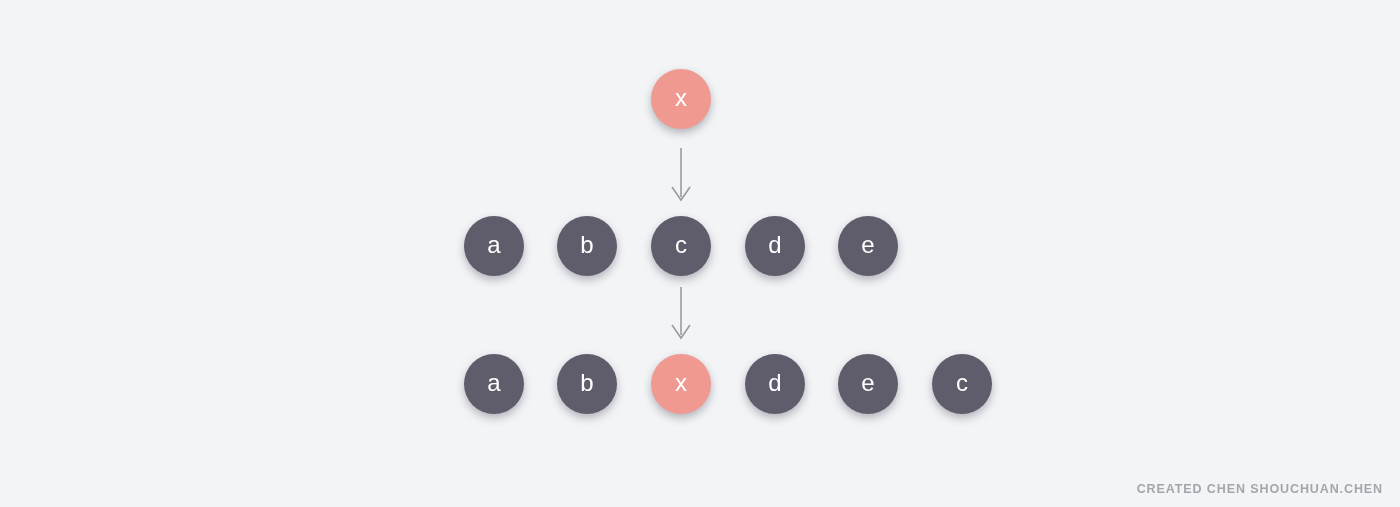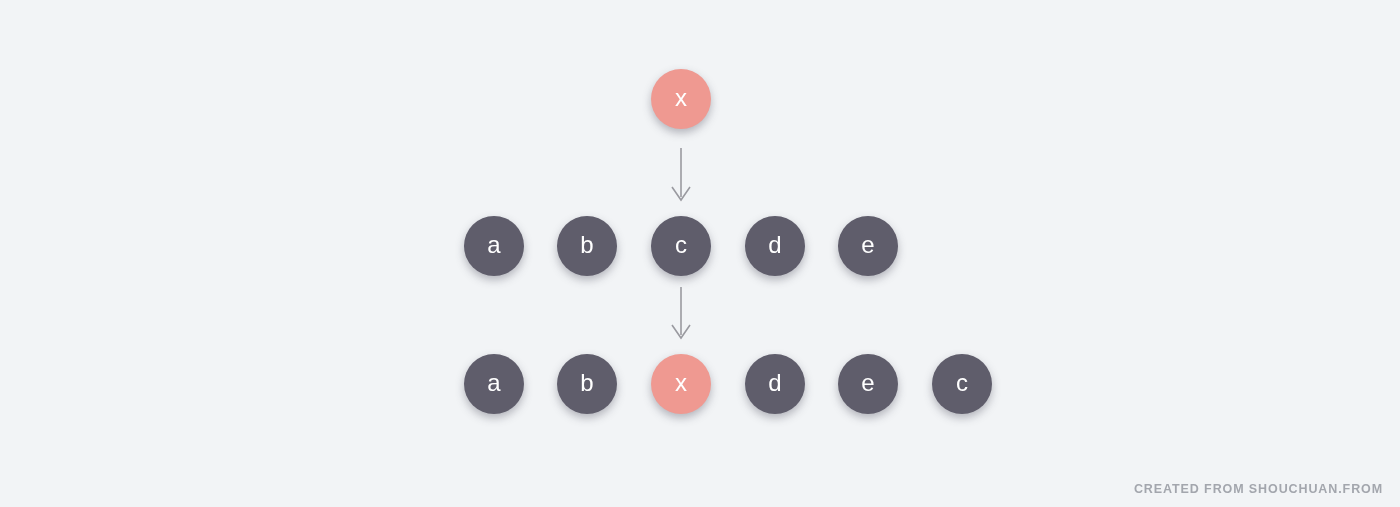--- a/index.html
+++ b/index.html
@@ -114,15 +114,15 @@
   <div class="node dark" style="left:745px; top:354px;">
     <span>d</span>
   </div>
   <div class="node dark" style="left:838px; top:354px;">
     <span>e</span>
   </div>
   <div class="node dark" style="left:932px; top:354px;">
     <span>c</span>
   </div>
 
-  <div id="watermark">CREATED FROM SHOUCHUAN.FROM</div>
+  <div id="watermark">CREATED CHEN SHOUCHUAN.CHEN</div>
 
 </div>
 
 </body></html>

